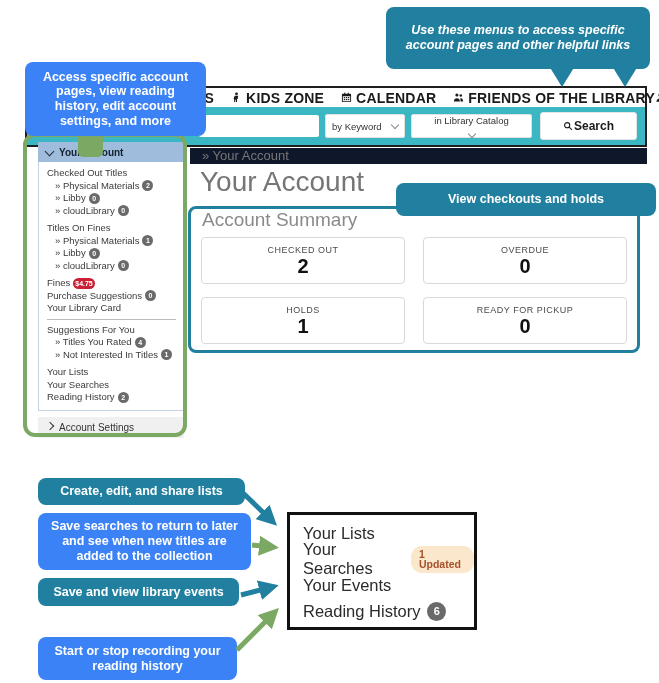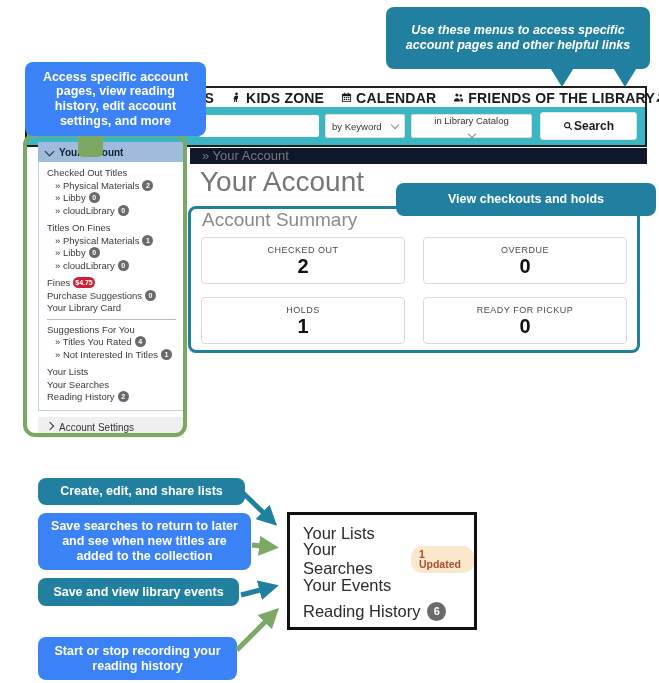--- a/index.html
+++ b/index.html
@@ -91,21 +91,21 @@
   
   #sidebar { position:absolute; left:38px; top:142px; width:146px; z-index:2; }
   #sidebar-header {
     background:#9FBCDC; height:20px; display:flex; align-items:center; gap:6px;
     padding:0 8px; font-size:10px; font-weight:bold; color:#14202e; cursor:pointer;
   }
   #sidebar-body {
     background:#fff; border:1px solid #c2d3e5; border-top:none;
     padding:5px 5px 6px 8px; font-size:9.5px; color:#3a3a3a;
   }
-  .srow { line-height:12.5px; display:flex; align-items:flex-start; white-space:nowrap; cursor:pointer; }
+  .srow { line-height:12.5px; display:flex; align-items:center; white-space:nowrap; cursor:pointer; }
   .srow.head { cursor:default; }
   .srow.indent { padding-left:8px; }
   .srow.gap { margin-top:5px; }
   .sbadge {
     display:inline-block; min-width:7px; height:11px; border-radius:6px;
     background:#6A6A6A; color:#fff; font-size:7px; font-weight:bold; line-height:11px;
     text-align:center; padding:0 2px; margin-left:3px;
   }
   .sbadge.red { background:#CB2036; }
   .sdivider { border-top:1px solid #bbb; margin:4px 2px 4px 0; }

